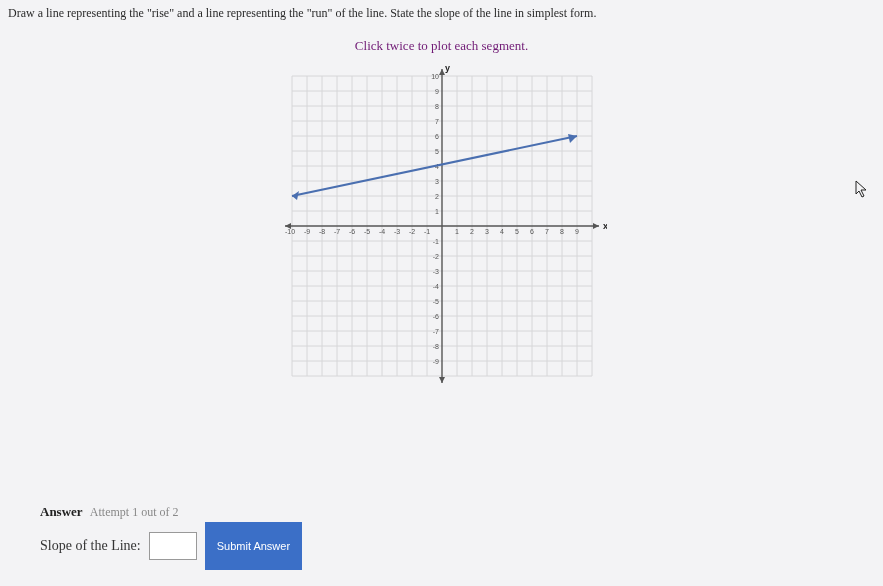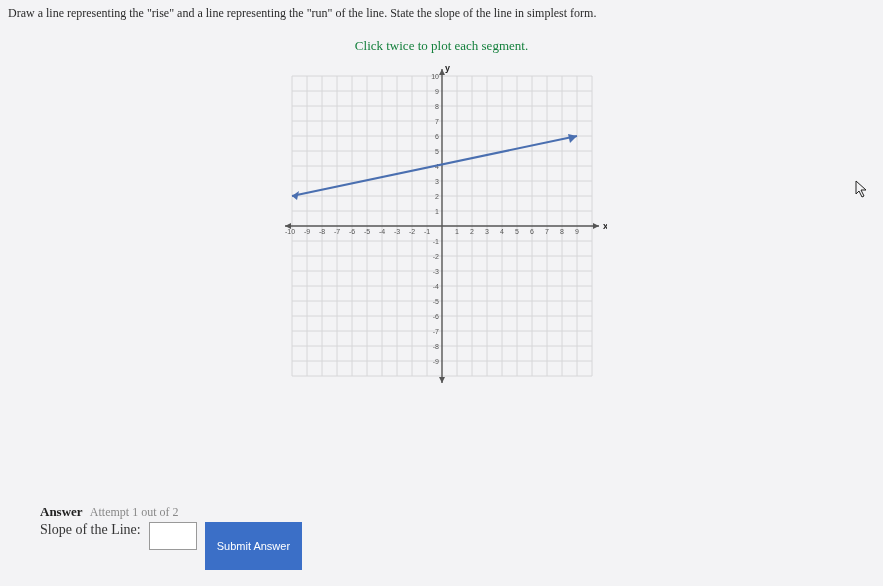--- a/index.html
+++ b/index.html
@@ -13,21 +13,21 @@
     position: relative;
   }
   .prompt {
     font-size: 12px;
     padding: 6px 8px 4px 8px;
     color: #2a2a2a;
   }
   .instructions {
     text-align: center;
     font-size: 13px;
-    color: #15803d;
+    color: #701a75;
     margin-top: 12px;
     line-height: 1.35;
   }
   .graph-wrap {
     display: flex;
     justify-content: center;
     margin-top: 6px;
   }
   .graph-svg {
     width: 330px;
@@ -40,21 +40,21 @@
     bottom: 66px;
     font-size: 13px;
   }
   .answer-label { font-weight: bold; color: #222; }
   .attempt-label { color: #888; font-size: 12px; margin-left: 4px; }
   .slope-row {
     position: absolute;
     left: 40px;
     bottom: 16px;
     display: flex;
-    align-items: flex-start;
+    align-items: center;
     gap: 8px;
     font-size: 14px;
   }
   .slope-input {
     width: 48px;
     height: 28px;
     border: 1px solid #999;
     background: #fff;
     text-align: center;
     font-size: 14px;

